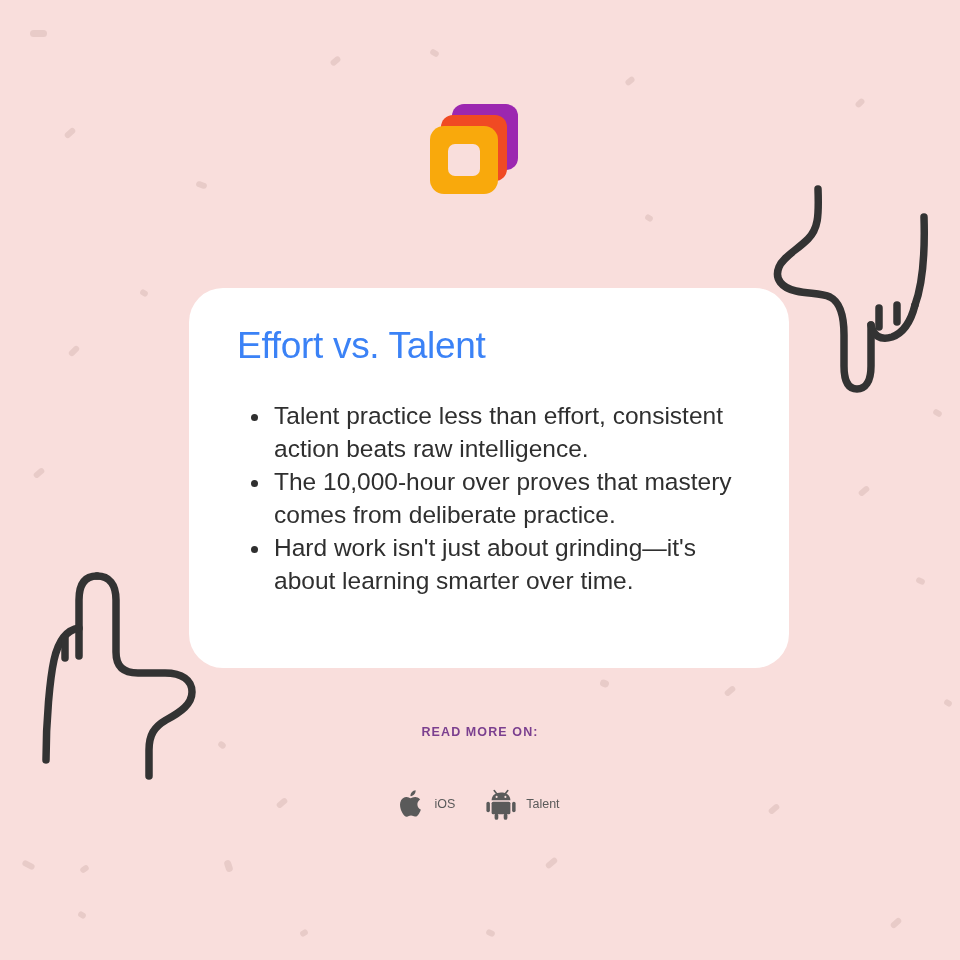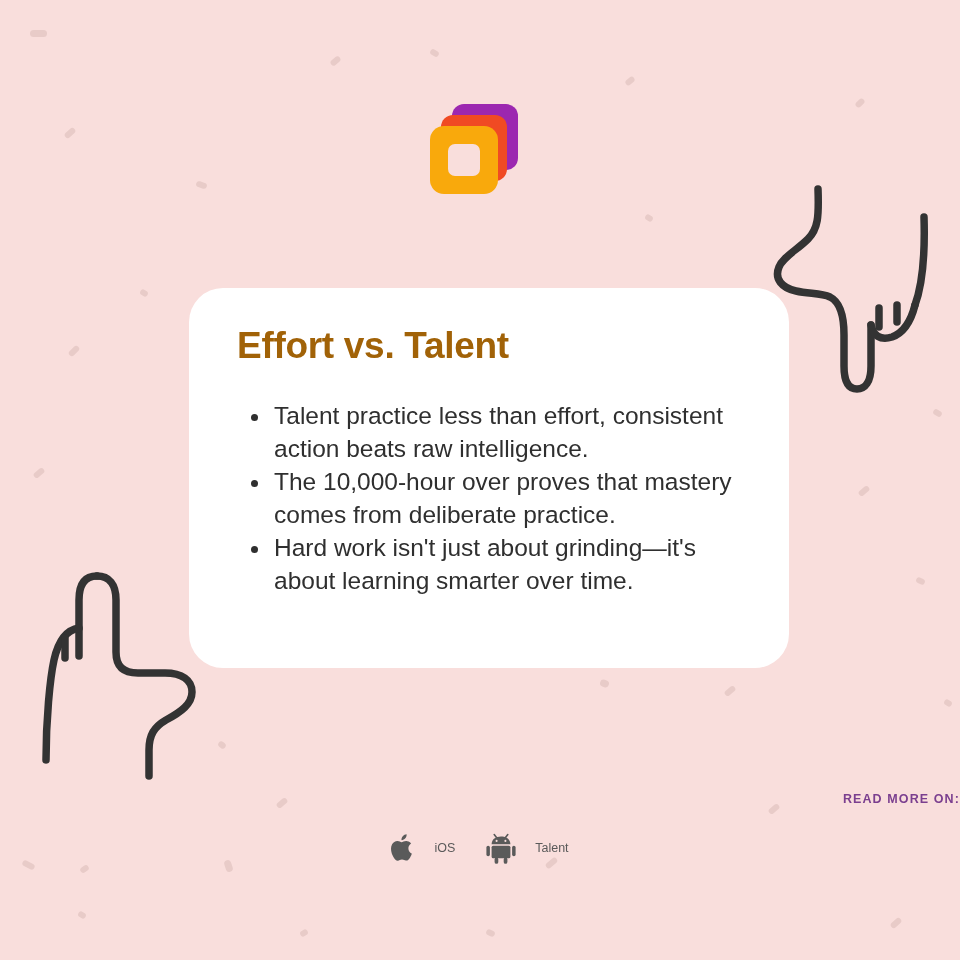--- a/index.html
+++ b/index.html
@@ -101,22 +101,22 @@
     width: 600px;
     height: 380px;
     background: #ffffff;
     border-radius: 34px;
     box-sizing: border-box;
     padding: 38px 46px 0 48px;
   }
   #card-title {
     margin: 0;
     font-size: 37px;
-    font-weight: bold;
-    color: #a16207;
+    font-weight: normal;
+    color: #3b82f6;
     letter-spacing: -0.3px;
     line-height: 1.1;
   }
   #card-list {
     list-style: none;
     margin: 32px 0 0 0;
     padding: 0;
   }
   #card-list li {
     position: relative;
@@ -138,22 +138,22 @@
     height: 7px;
     border-radius: 50%;
     background: #2f2f2f;
   }
 
   
   #footer {
     position: absolute;
     left: 0;
     right: 0;
-    top: 792px;
-    text-align: right;
+    top: 725px;
+    text-align: center;
   }
   #read-more {
     font-size: 12.5px;
     font-weight: bold;
     letter-spacing: 1.1px;
     color: #7b3f8f;
     margin: 0;
   }
   #wordmark {
     margin: 26px 0 0 0;
@@ -177,21 +177,22 @@
   #stores {
     margin-top: 26px;
     display: flex;
     justify-content: center;
     align-items: center;
     gap: 30px;
   }
   .store {
     display: flex;
     align-items: center;
-    gap: 18px;
+    gap: 9px;
+    margin-top: 23px;
   }
   .store-label {
     font-size: 12.5px;
     color: #5a5a5a;
   }
   .store-icon {
     display: block;
     line-height: 0;
   }
 </style>

